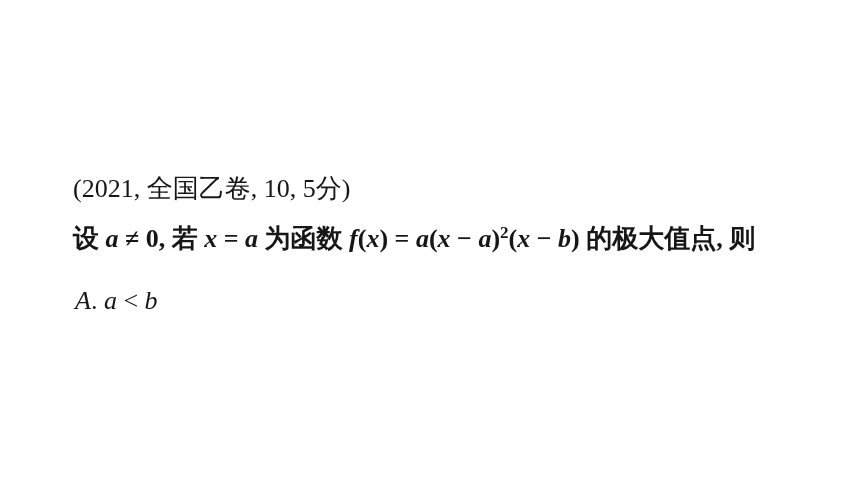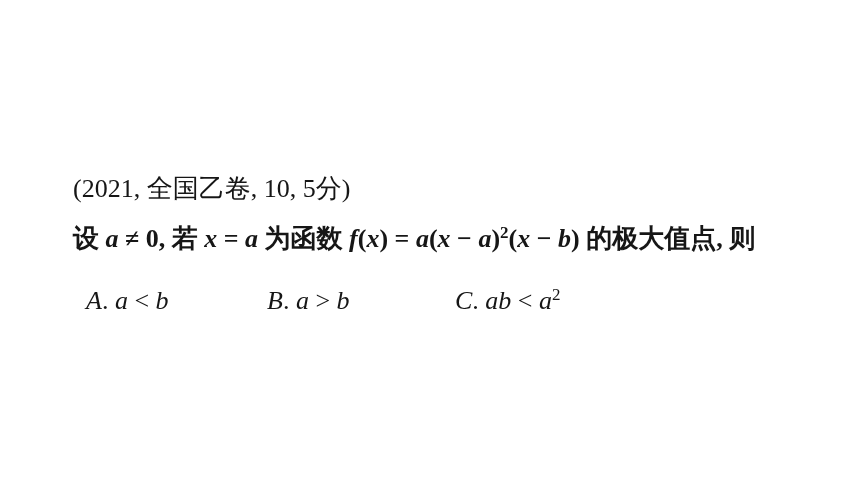--- a/index.html
+++ b/index.html
@@ -24,21 +24,21 @@
   }
   .source-line  { left: 73px; top: 172px; }
   .question-line { left: 73px; top: 222px; font-weight: bold; }
   .options-row { position: absolute; left: 0; top: 284px; width: 864px; height: 44px; }
   .option {
     position: absolute;
     font-size: 26px;
     line-height: 34px;
     white-space: nowrap;
   }
-  .option-a { left: 86px; text-align: center; }
+  .option-a { left: 75px; text-align: center; }
   .option-b { left: 267px; }
   .option-c { left: 455px; }
   .option-d { left: 652px; }
   
   .it  { font-style: italic; }
   .rm  { font-style: normal; }
   .cjk { font-style: normal; }
   .sup {
     font-style: normal;
     font-size: 17px;
@@ -51,17 +51,15 @@
 <body>
 
 <div class="page">
 
   <div class="line source-line">(2021, 全国乙卷, 10, 5分)</div>
 
   <div class="line question-line"><span class="cjk">设 </span><span class="it">a</span><span class="rm"> ≠ 0, </span><span class="cjk">若 </span><span class="it">x</span><span class="rm"> = </span><span class="it">a</span><span class="cjk"> 为函数 </span><span class="it">f</span><span class="rm">(</span><span class="it">x</span><span class="rm">) = </span><span class="it">a</span><span class="rm">(</span><span class="it">x</span><span class="rm"> − </span><span class="it">a</span><span class="rm">)</span><span class="sup">2</span><span class="rm">(</span><span class="it">x</span><span class="rm"> − </span><span class="it">b</span><span class="rm">)</span><span class="cjk"> 的极大值点, 则</span></div>
 
   <div class="options-row">
     <span class="option option-a"><span class="it">A</span><span class="rm">. </span><span class="it">a</span><span class="rm"> &lt; </span><span class="it">b</span></span>
-    <span class="option option-b"><span class="it">B</span><span class="rm">. </span><span class="it">a</span><span class="rm"> &gt; </span><span class="it">b</span></span>
-    <span class="option option-c"><span class="it">C</span><span class="rm">. </span><span class="it">ab</span><span class="rm"> &lt; </span><span class="it">a</span><span class="sup">2</span></span>
   </div>
 
 </div>
 
 </body></html>

